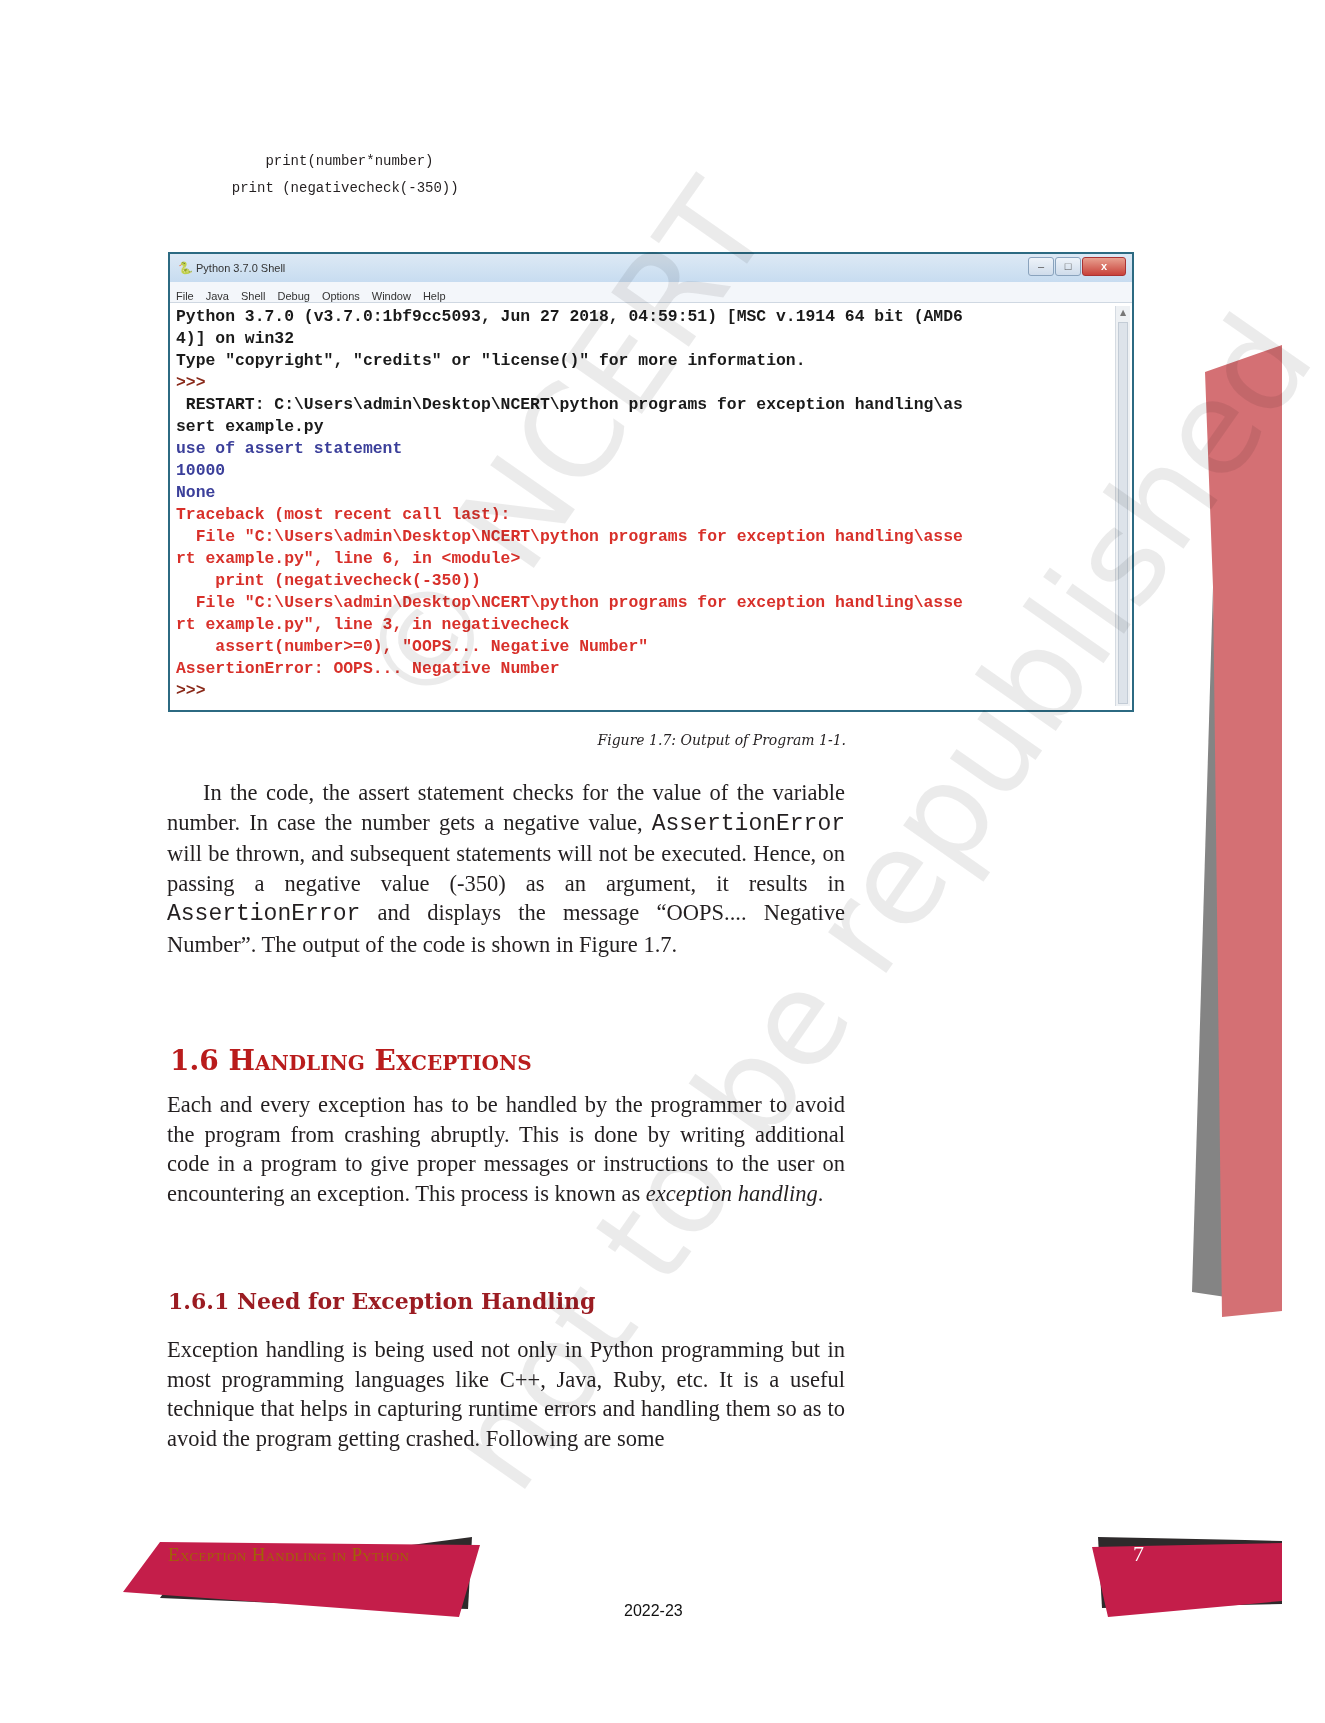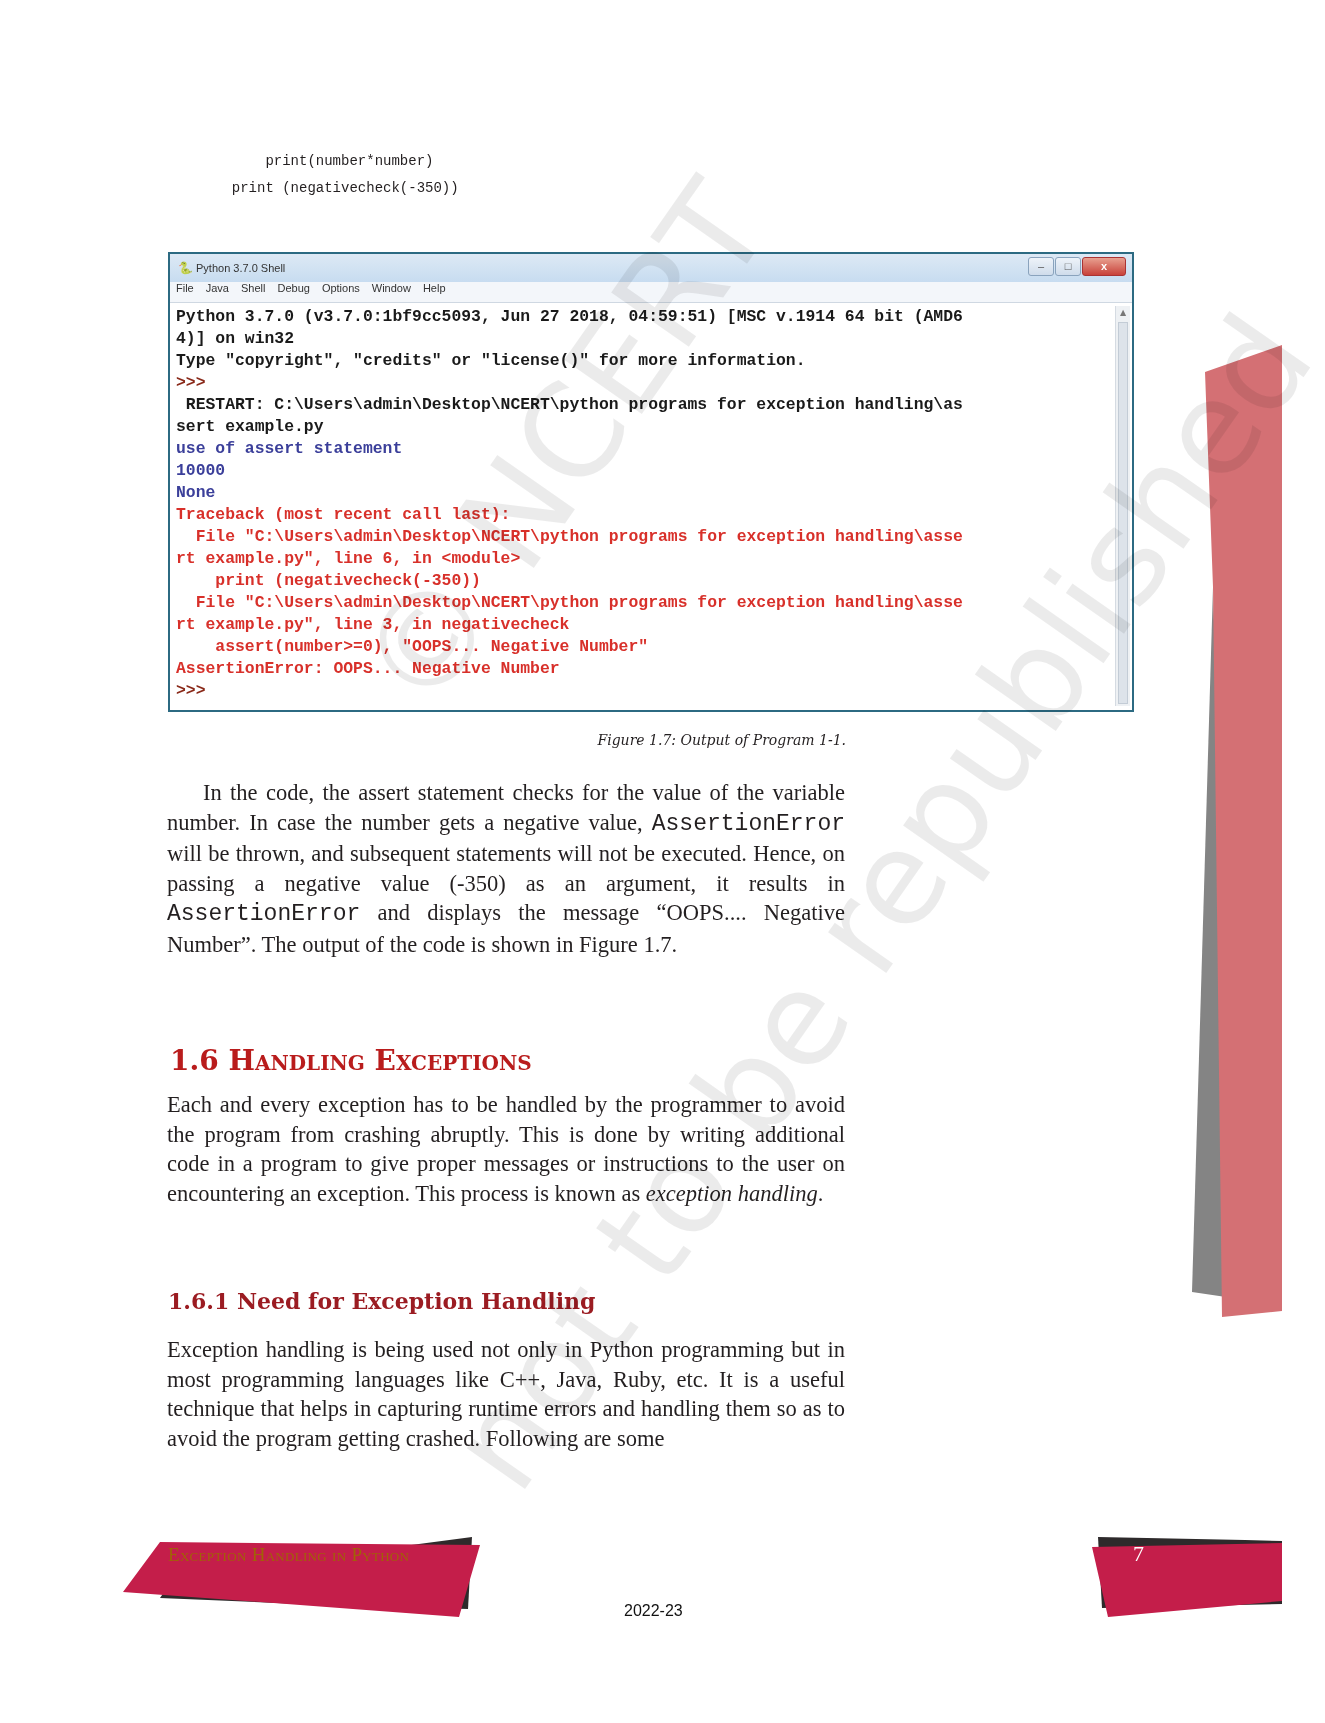--- a/index.html
+++ b/index.html
@@ -5,21 +5,21 @@
   html, body { margin:0; padding:0; }
   body { width:1325px; height:1723px; position:relative; background:#ffffff; overflow:hidden; font-family:"DejaVu Serif", serif; color:#231f20; }
   .code { position:absolute; left:215px; top:148px; font-family:"Liberation Mono", monospace; font-size:14px; line-height:27px; color:#231f20; white-space:pre; }
   .shell { position:absolute; left:168px; top:252px; width:966px; height:460px; border:2px solid #2c6a82; background:#fff; box-sizing:border-box; }
   .titlebar { height:28px; background:linear-gradient(#dde9f5,#c7dcf0); display:flex; align-items:center; padding-left:8px; font-family:"Liberation Sans", sans-serif; font-size:11px; color:#333; position:relative; }
   .titlebar .pyicon { width:14px; height:14px; margin-right:4px; font-size:12px; line-height:14px; }
   .winbtns { position:absolute; right:6px; top:3px; display:flex; }
   .winbtns span { display:inline-block; height:17px; border:1px solid #8aa3bd; border-radius:3px; margin-left:1px; font-size:11px; text-align:center; line-height:16px; color:#555; background:linear-gradient(#eef3f9,#cfdceb); }
   .winbtns .min, .winbtns .max { width:24px; }
   .winbtns .close { width:42px; background:linear-gradient(#e8a090,#c8423a); color:#fff; border-color:#a33; font-weight:bold; }
-  .menubar { height:20px; background:#f3f6fa; border-bottom:1px solid #cfd8e2; display:flex; align-items:flex-start; padding-left:6px; font-family:"Liberation Sans", sans-serif; font-size:11px; color:#333; }
+  .menubar { height:20px; background:#f3f6fa; border-bottom:1px solid #cfd8e2; display:flex; align-items:flex-end; padding-left:6px; font-family:"Liberation Sans", sans-serif; font-size:11px; color:#333; }
   .menubar span { margin-right:12px; }
   .console { position:absolute; left:6px; top:52px; right:20px; bottom:4px; font-family:"Liberation Mono", monospace; font-weight:bold; font-size:16.4px; line-height:22px; white-space:pre; overflow:hidden; }
   .console .l-black { color:#1a1a1a; }
   .console .l-blue { color:#3b3f9a; }
   .console .l-red { color:#d8302a; }
   .console .l-prompt { color:#8a2a1a; }
   .scrollbar { position:absolute; right:2px; top:52px; width:14px; bottom:4px; background:#eef1f4; border-left:1px solid #d5dbe2; }
   .scrollbar .thumb { position:absolute; left:2px; right:2px; top:16px; bottom:2px; background:#dde3ea; border:1px solid #c3ccd6; }
   .scrollbar .arrow { position:absolute; top:0; left:0; right:0; height:14px; font-size:8px; text-align:center; color:#777; line-height:14px; }
   .caption { position:absolute; left:168px; width:678px; top:732px; text-align:right; font-style:italic; font-size:14px; color:#231f20; font-family:"DejaVu Serif", serif; }

